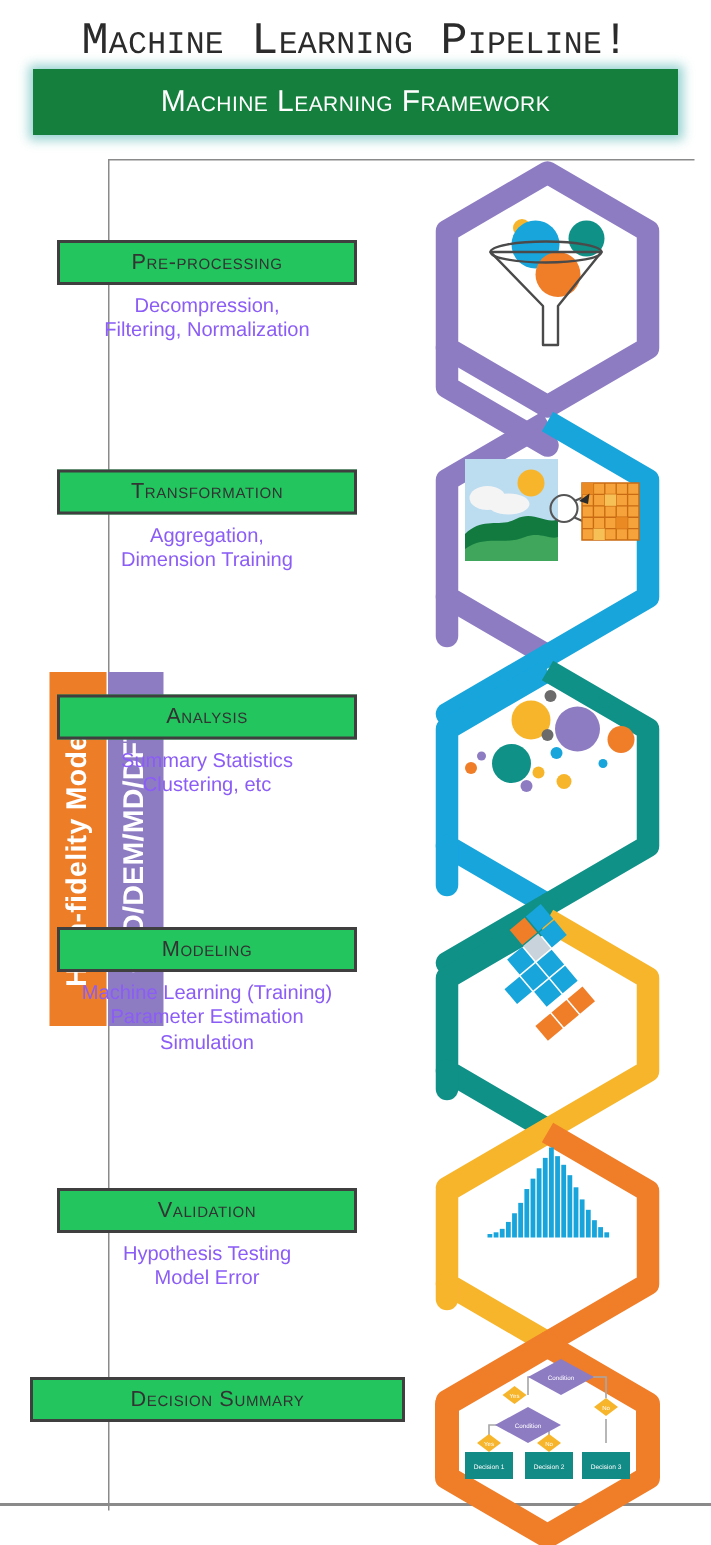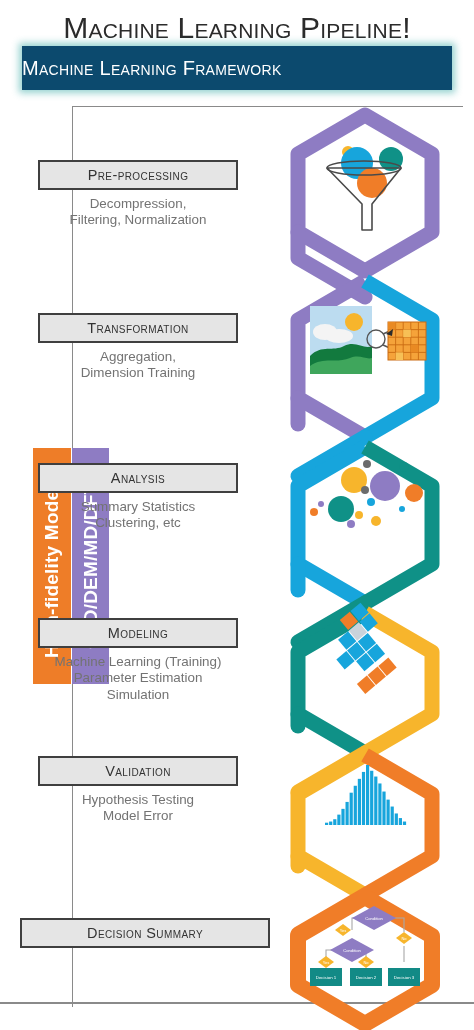--- a/index.html
+++ b/index.html
@@ -6,28 +6,28 @@
   body{
     width:474px;height:1030px;position:relative;overflow:hidden;
     font-family:"Liberation Sans",sans-serif;color:#3a3a3a;
   }
 
   
   #main-title{
     position:absolute;left:0;top:0;width:474px;height:56px;
     display:flex;align-items:center;justify-content:center;
     font-size:30px;letter-spacing:.2px;color:#2b2b2b;
-    font-variant:small-caps;font-weight:400;white-space:nowrap;
+    font-variant:small-caps;font-weight:400;white-space:nowrap;font-family:Liberation Mono, monospace;
   }
 
   
   #framework-banner{
     position:absolute;left:22px;top:46px;width:430px;height:44px;
-    background:#0c4a6e;
-    display:flex;align-items:center;
+    background:#15803d;
+    display:flex;align-items:center;justify-content:center;
     box-shadow:0 0 7px 3px rgba(22,155,150,.45);
   }
   #framework-banner .txt{
     color:#ffffff;font-size:20px;font-variant:small-caps;
     letter-spacing:.3px;white-space:nowrap;
   }
 
   
   #diagram-frame{
     position:absolute;left:72px;top:106px;width:390px;height:900px;
@@ -44,27 +44,27 @@
     writing-mode:vertical-rl;transform:rotate(180deg);
     color:#ffffff;font-size:19px;font-weight:700;letter-spacing:.2px;
     white-space:nowrap;
   }
   #bar-high-fidelity{left:33px;top:448px;width:38px;height:236px;background:#ee7d28;}
   #bar-methods{left:72px;top:448px;width:37px;height:236px;background:#8e7cc3;}
   .stage-label-col{
     position:absolute;left:38px;width:200px;text-align:center;
   }
   .stage-box{
-    border:2.6px solid #3f3f3f;background:#e5e5e5;
+    border:2.6px solid #3f3f3f;background:#22c55e;
     padding:5px 6px 4px;display:block;
     font-variant:small-caps;font-size:14.5px;color:#333;
     letter-spacing:.4px;white-space:nowrap;line-height:1.15;
   }
   .stage-sub{
-    margin-top:6px;font-size:13.4px;line-height:1.25;color:#737373;
+    margin-top:6px;font-size:13.4px;line-height:1.25;color:#8b5cf6;
     white-space:pre-line;
   }
 
   
   #ribbon-layer{position:absolute;left:0;top:0;width:474px;height:1030px;pointer-events:none;}
   #icon-layer{position:absolute;left:0;top:0;width:474px;height:1030px;}
 </style>
 </head>
 <body>
 
@@ -282,21 +282,21 @@
 Clustering, etc</div>
 </div>
 
 <div class="stage-label-col" style="top:618px">
   <div class="stage-box">Modeling</div>
   <div class="stage-sub">Machine Learning (Training)
 Parameter Estimation
 Simulation</div>
 </div>
 
-<div class="stage-label-col" style="top:756px">
+<div class="stage-label-col" style="top:792px">
   <div class="stage-box">Validation</div>
   <div class="stage-sub">Hypothesis Testing
 Model Error</div>
 </div>
 
 <div class="stage-label-col" style="top:918px;left:20px;width:250px">
   <div class="stage-box">Decision Summary</div>
 </div>
 
 </body></html>

